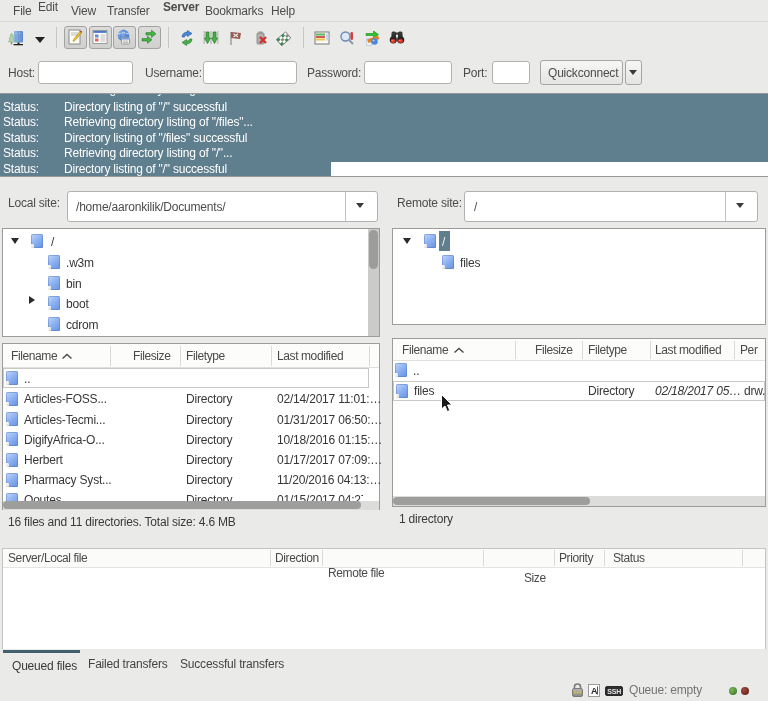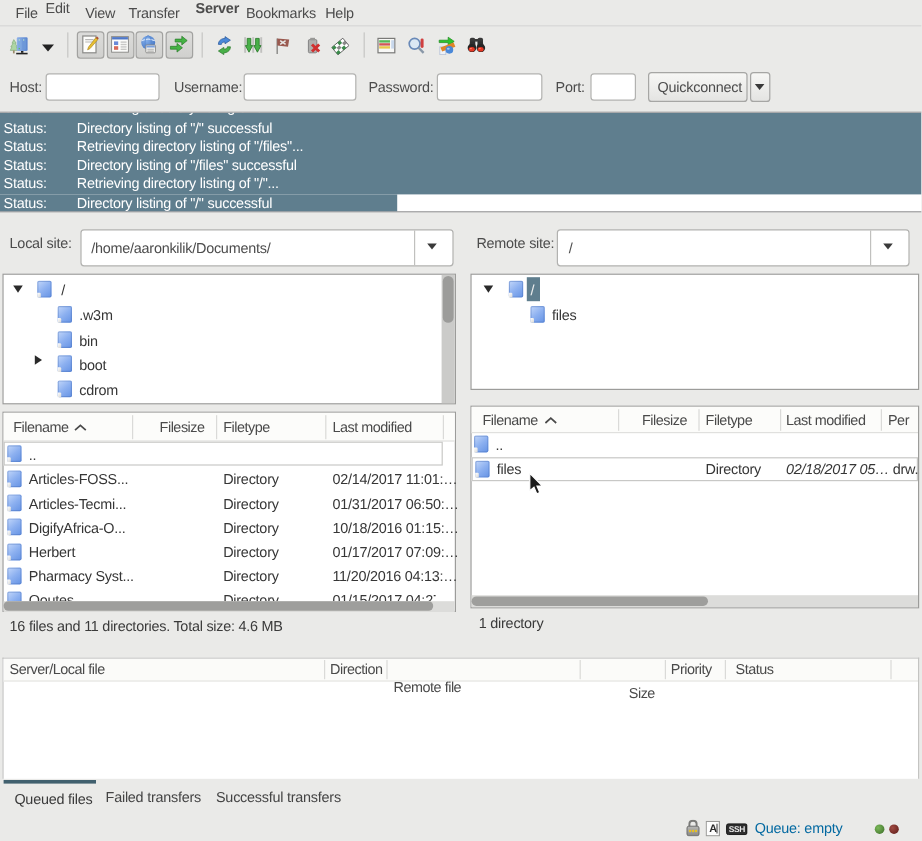--- a/index.html
+++ b/index.html
@@ -373,15 +373,15 @@
 <svg class="abs" style="left:588px;top:684px;" width="12" height="13" viewBox="0 0 12 13">
   <rect x="0.5" y="0.5" width="11" height="12" fill="#fdfdfd" stroke="#9a9a98" stroke-width="1"></rect>
   <text x="3" y="9.5" font-size="9" font-family="Liberation Sans" font-weight="bold" fill="#2a2a2a">A</text>
   <line x1="9.5" y1="2.5" x2="9.5" y2="10.5" stroke="#555" stroke-width="1"></line>
 </svg>
 
 <svg class="abs" style="left:605px;top:686px;" width="18" height="10" viewBox="0 0 18 10">
   <rect x="0.5" y="0.5" width="17" height="9" rx="1.5" fill="#2e2e2e" stroke="#111" stroke-width="0.8"></rect>
   <text x="2.2" y="7.6" font-size="7" font-family="Liberation Sans" font-weight="bold" fill="#e8e8e8">SSH</text>
 </svg>
-<span class="lbl" style="left:629px;top:683px;color:#0369a1;">Queue: empty</span>
+<span class="lbl" style="left:629px;top:683px;color:#737373;">Queue: empty</span>
 <div class="abs" style="left:729px;top:687px;width:8px;height:8px;border-radius:50%;background:radial-gradient(circle at 35% 35%, #7ab858, #3a6a28);"></div>
 <div class="abs" style="left:741px;top:687px;width:8px;height:8px;border-radius:50%;background:radial-gradient(circle at 35% 35%, #a04a42, #5a1a16);"></div>
 
 </body></html>

